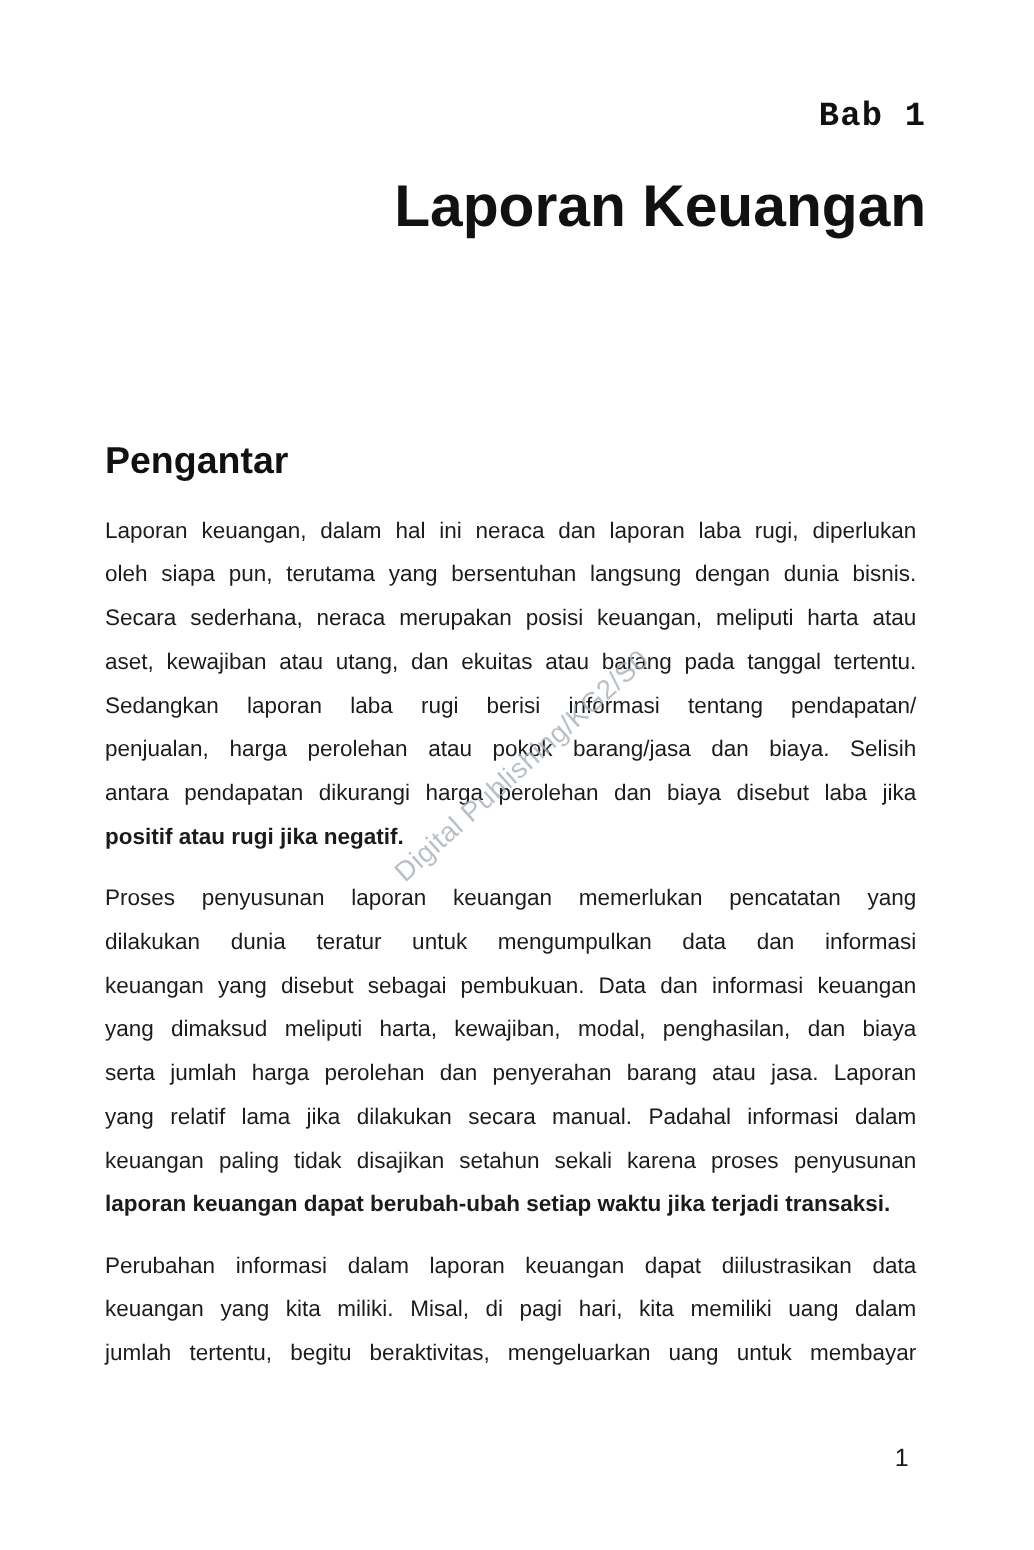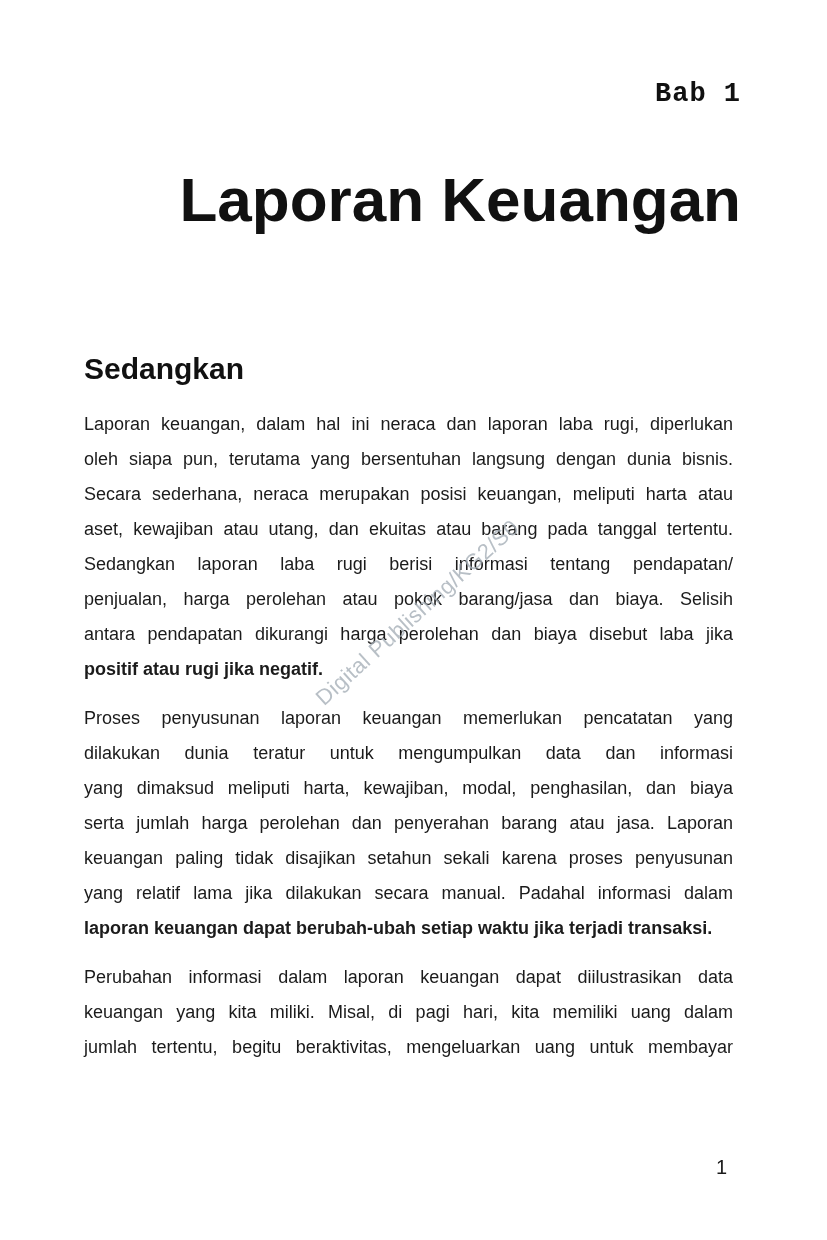--- a/index.html
+++ b/index.html
@@ -23,26 +23,26 @@
     font-family: "Liberation Mono", "DejaVu Sans Mono", monospace;
     font-weight: bold;
     font-size: 27px;
     line-height: 1;
     letter-spacing: 1px;
     color: #111111;
     white-space: pre;
   }
   .chapter-title {
     position: absolute;
-    top: 166px;
+    top: 139px;
     right: 86px;
     margin: 0;
     font-family: "Liberation Sans", sans-serif;
     font-weight: bold;
-    font-size: 62px;
+    font-size: 47px;
     line-height: 1.1;
     color: #111111;
     white-space: nowrap;
   }
   .section-heading {
     position: absolute;
     top: 351px;
     left: 84px;
     margin: 0;
     font-family: "Liberation Sans", sans-serif;
@@ -98,42 +98,43 @@
 </style>
 </head>
 <body>
 
 <div class="page">
 
   <div class="chapter-label">Bab 1</div>
 
   <h1 class="chapter-title">Laporan Keuangan</h1>
 
-  <h2 class="section-heading">Sedangkan</h2>
+  <h2 class="section-heading">Pengantar</h2>
 
   <div class="body-text">
 
     <div class="para">
       <div class="line">Laporan keuangan, dalam hal ini neraca dan laporan laba rugi, diperlukan</div>
       <div class="line">oleh siapa pun, terutama yang bersentuhan langsung dengan dunia bisnis.</div>
       <div class="line">Secara sederhana, neraca merupakan posisi keuangan, meliputi harta atau</div>
       <div class="line">aset, kewajiban atau utang, dan ekuitas atau barang pada tanggal tertentu.</div>
       <div class="line">Sedangkan laporan laba rugi berisi informasi tentang pendapatan/</div>
       <div class="line">penjualan, harga perolehan atau pokok barang/jasa dan biaya. Selisih</div>
       <div class="line">antara pendapatan dikurangi harga perolehan dan biaya disebut laba jika</div>
       <div class="line last">positif atau rugi jika negatif.</div>
     </div>
 
     <div class="para">
       <div class="line">Proses penyusunan laporan keuangan memerlukan pencatatan yang</div>
       <div class="line">dilakukan dunia teratur untuk mengumpulkan data dan informasi</div>
+      <div class="line">keuangan yang disebut sebagai pembukuan. Data dan informasi keuangan</div>
       <div class="line">yang dimaksud meliputi harta, kewajiban, modal, penghasilan, dan biaya</div>
       <div class="line">serta jumlah harga perolehan dan penyerahan barang atau jasa. Laporan</div>
+      <div class="line">yang relatif lama jika dilakukan secara manual. Padahal informasi dalam</div>
       <div class="line">keuangan paling tidak disajikan setahun sekali karena proses penyusunan</div>
-      <div class="line">yang relatif lama jika dilakukan secara manual. Padahal informasi dalam</div>
       <div class="line last">laporan keuangan dapat berubah-ubah setiap waktu jika terjadi transaksi.</div>
     </div>
 
     <div class="para">
       <div class="line">Perubahan informasi dalam laporan keuangan dapat diilustrasikan data</div>
       <div class="line">keuangan yang kita miliki. Misal, di pagi hari, kita memiliki uang dalam</div>
       <div class="line">jumlah tertentu, begitu beraktivitas, mengeluarkan uang untuk membayar</div>
     </div>
 
   </div>

